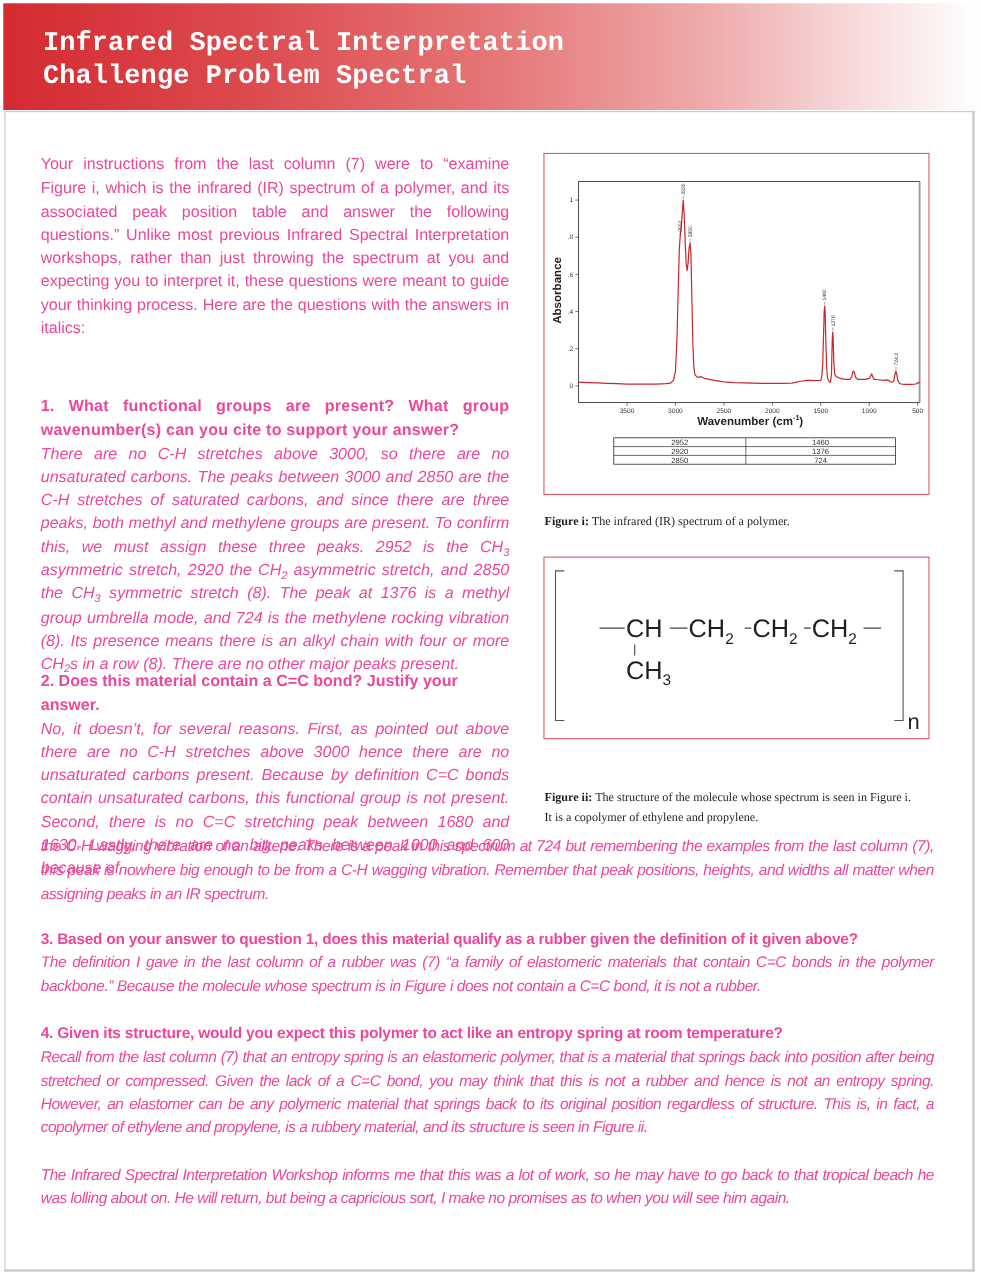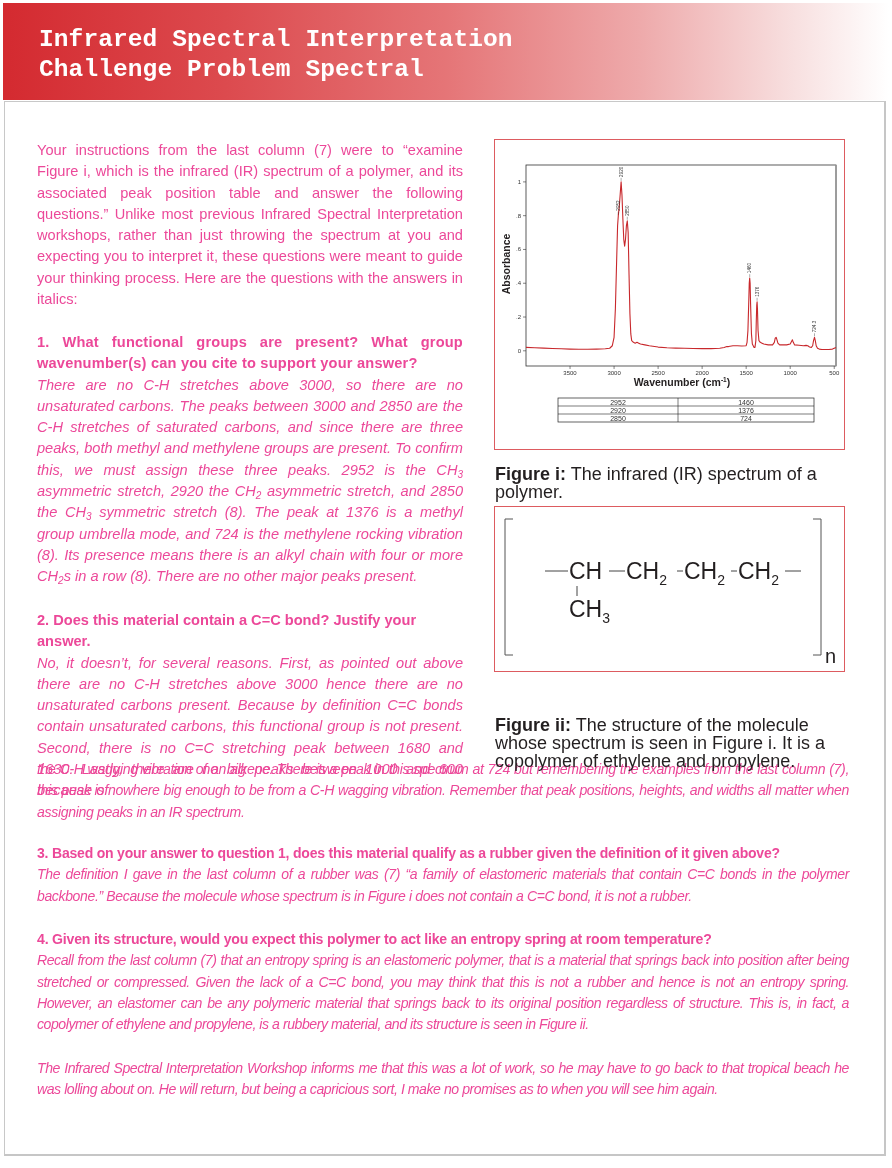--- a/index.html
+++ b/index.html
@@ -21,31 +21,31 @@
     }
 
     .txt { position: absolute; font-family: "Liberation Sans", sans-serif; font-size: 14.6px; line-height: 21.3px; color: #ec4899; }
     .justify { text-align: justify; }
     .italic { font-style: italic; }
     .bold { font-weight: bold; }
     sub { font-size: 10px; vertical-align: -3px; line-height: 0; }
 
     .intro { left: 37px; top: 140px; width: 426px; }
     .q1 { left: 37px; top: 332px; width: 426px; }
-    .q1-head { letter-spacing: 0.2px; }
+    .q1-head { letter-spacing: 0.2px; margin-top: 28px; }
     .q2 { left: 37px; top: 610px; width: 426px; }
     .q2-cont { left: 37px; top: 759px; width: 812px; font-size: 14.1px; letter-spacing: -0.35px; }
     .q3 { left: 37px; top: 843px; width: 812px; font-size: 14px; letter-spacing: -0.35px; }
     .q4 { left: 37px; top: 929px; width: 812px; font-size: 14.1px; letter-spacing: -0.45px; }
     .outro { left: 37px; top: 1058px; width: 812px; font-size: 14.1px; letter-spacing: -0.45px; }
     .q3 .bold, .q4 .bold { letter-spacing: -0.2px; }
 
     .fig1-box { position: absolute; left: 494px; top: 139px; width: 351px; height: 311px; border: 1.5px solid #dd5b60; }
     .fig2-box { position: absolute; left: 494px; top: 506px; width: 351px; height: 166px; border: 1.5px solid #dd5b60; }
-    .caption { position: absolute; font-family: Liberation Sans, sans-serif; font-size: 18px; line-height: 18px; color: #231f20; }
+    .caption { position: absolute; font-family: Liberation Serif, serif; font-size: 11px; line-height: 18px; color: #231f20; }
     .caption b { font-weight: bold; }
     .cap1 { left: 495px; top: 465px; width: 350px; }
     .cap2 { left: 495px; top: 716px; width: 340px; }
 
     svg text { font-family: "Liberation Sans", sans-serif; }
   </style>
 </head>
 <body>
 
 <div class="banner">

